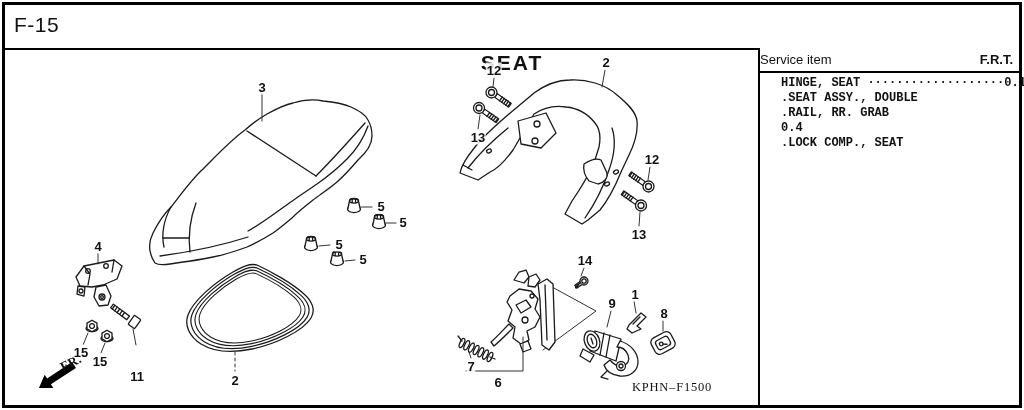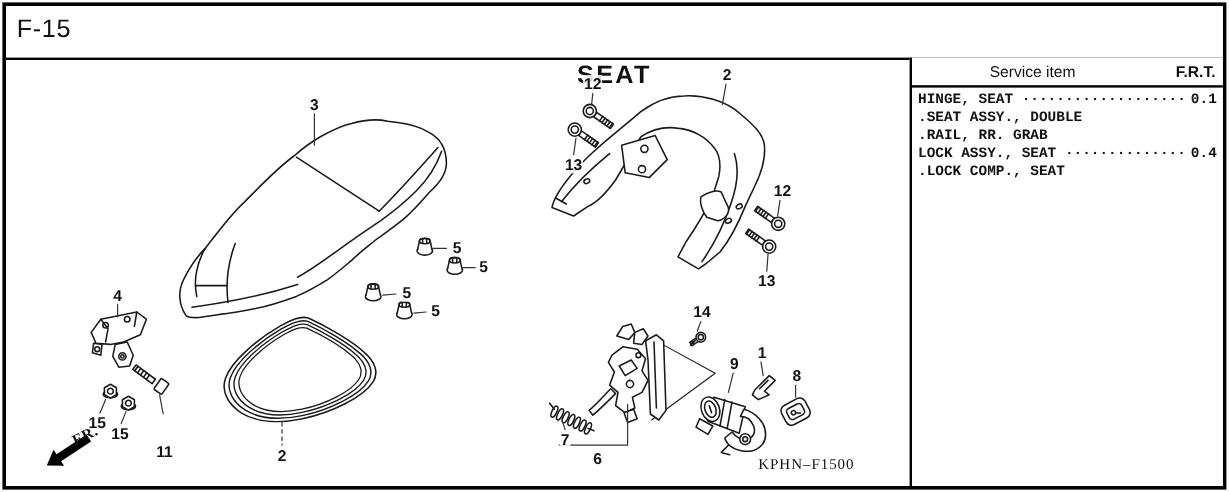--- a/index.html
+++ b/index.html
@@ -4,23 +4,23 @@
 <style>
   html,body{margin:0;padding:0;background:#e8e8e8;}
   .stage{position:relative;width:1024px;height:410px;background:#fff;overflow:hidden;
          font-family:"Liberation Sans",sans-serif;color:#111;}
   .frame{position:absolute;left:2px;top:2px;right:2px;bottom:2px;border:3px solid #000;}
   .hdr{position:absolute;left:5px;top:5px;right:5px;height:43px;border-bottom:2px solid #000;background:#fff;}
   .page-code{position:absolute;left:9px;top:8px;font-size:21px;font-weight:normal;letter-spacing:.5px;}
   .page-title{position:absolute;left:0;right:0;top:10px;text-align:center;font-size:21px;font-weight:bold;letter-spacing:2px;margin-top:36px;}
   .srv-table{position:absolute;left:758px;top:48px;right:5px;bottom:5px;border-left:2px solid #000;background:#fff;z-index:5;}
   .srv-head{display:flex;align-items:center;height:23px;border-bottom:2px solid #000;font-size:13px;}
-  .srv-head .c-item{flex:1;text-align:center;}
+  .srv-head .c-item{flex:1;text-align:left;}
   .srv-head .c-frt{width:52px;text-align:right;padding-right:6px;font-weight:bold;}
-  .srv-rows{padding:3px 5px 0 5px;}
+  .srv-rows{padding:3px 5px 0 21px;}
   .srv-row{display:flex;justify-content:space-between;
            font-family:"Liberation Mono",monospace;font-size:12px;font-weight:700;line-height:15px;white-space:pre;}
   .srv-row .frt{text-align:right;}
   svg.art{position:absolute;left:0;top:0;z-index:2;}
   #callout-layer{position:absolute;left:0;top:0;width:1024px;height:410px;z-index:3;pointer-events:none;}
   .callout{position:absolute;transform:translate(-50%,-50%);font-size:13px;font-weight:bold;
            font-family:"Liberation Sans",sans-serif;background:rgba(255,255,255,.85);padding:0 1px;}
   .fr-label{position:absolute;left:60px;top:355px;z-index:3;font-size:13px;font-weight:bold;
             font-family:"Liberation Serif",serif;transform:rotate(-27deg);letter-spacing:.5px;}
   .drawing-code{position:absolute;left:612px;top:380px;width:120px;z-index:3;text-align:center;
@@ -283,21 +283,20 @@
       </div>
       <div class="srv-row">
         <span class="item">.SEAT ASSY., DOUBLE</span>
         <span class="frt"></span>
       </div>
       <div class="srv-row">
         <span class="item">.RAIL, RR. GRAB</span>
         <span class="frt"></span>
       </div>
       <div class="srv-row">
-        <span class="item">LOCK ASSY., SEAT ··············</span>
         <span class="frt">0.4</span>
       </div>
       <div class="srv-row">
         <span class="item">.LOCK COMP., SEAT</span>
         <span class="frt"></span>
       </div>
     </div>
   </aside>
 </div>
 

